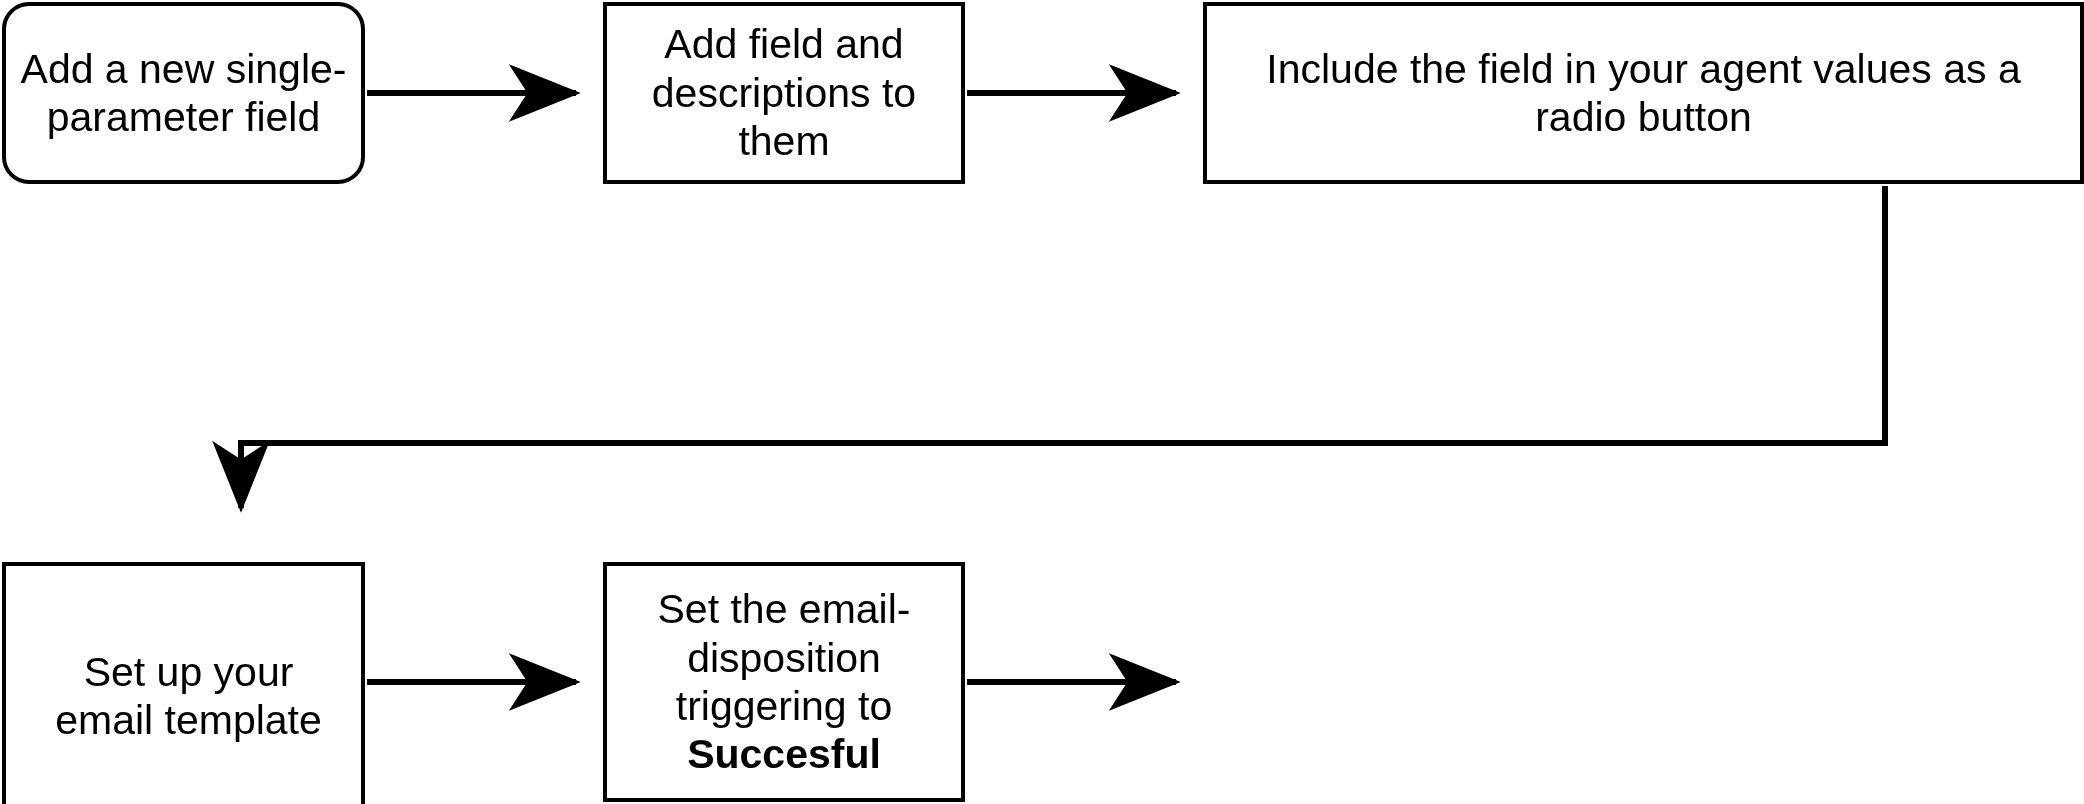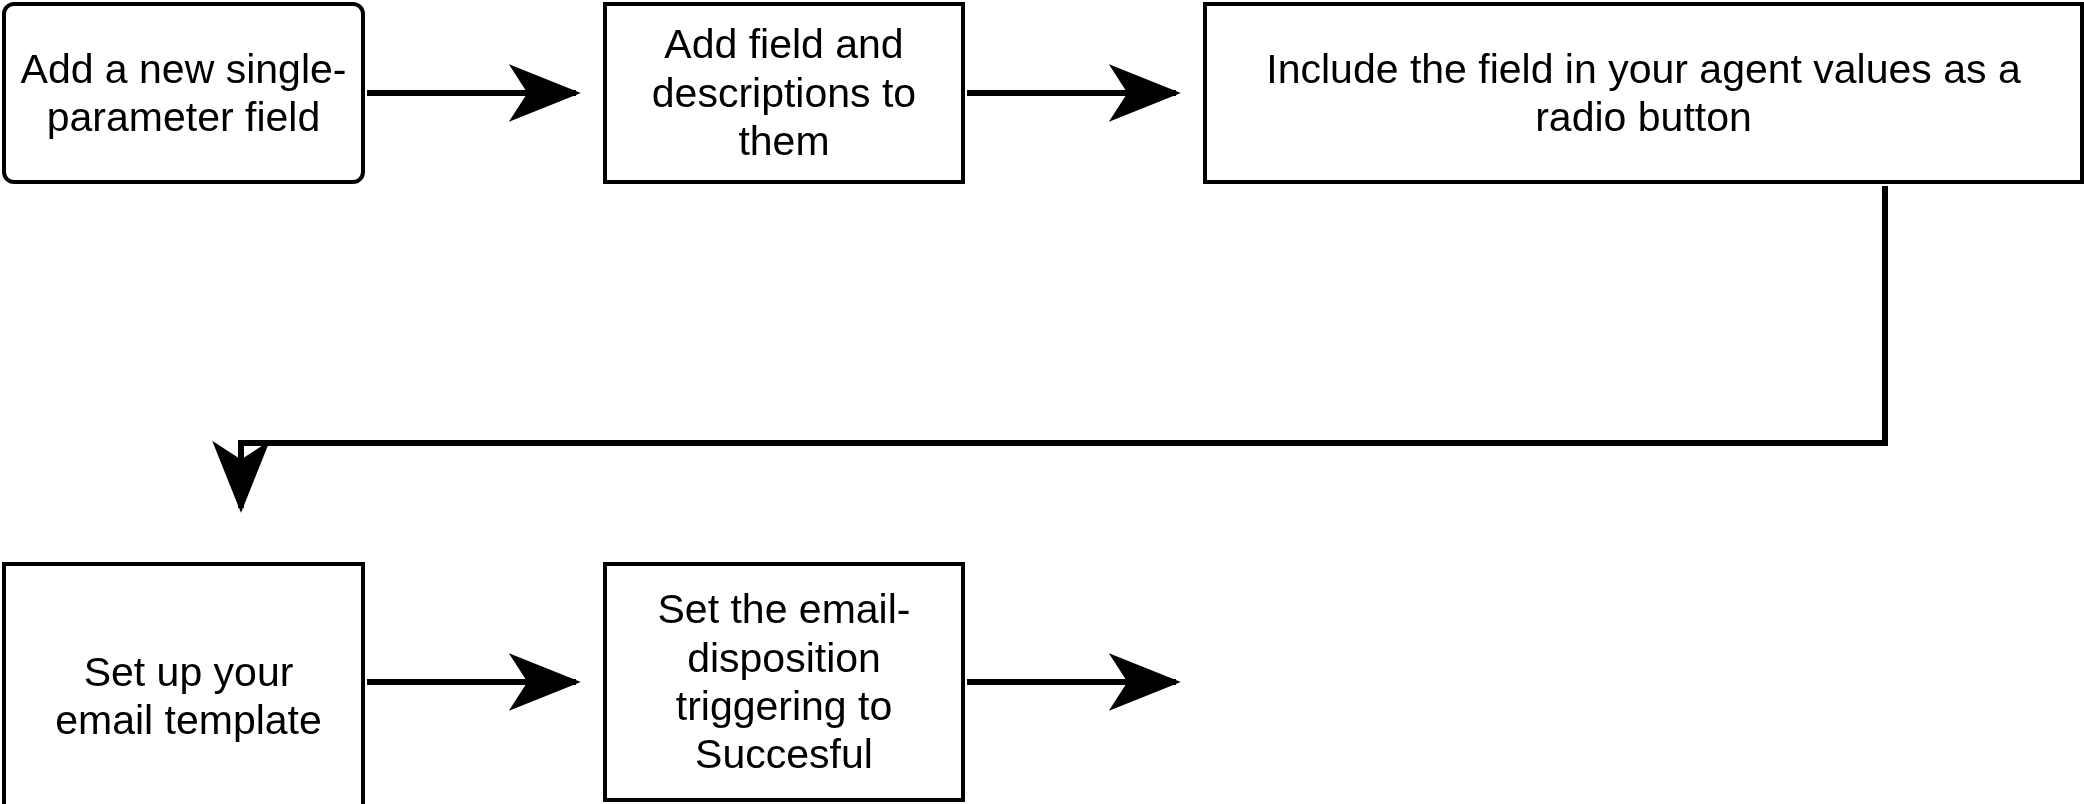--- a/index.html
+++ b/index.html
@@ -24,28 +24,28 @@
     display: flex;
     align-items: center;
     justify-content: center;
     text-align: center;
     color: #000000;
     font-size: 41px;
     line-height: 1.18;
     padding: 6px 14px;
   }
   .node.rounded {
-    border-radius: 12px;
+    border-radius: 27px;
   }
   .node .label {
     display: block;
     width: 100%;
   }
   .node .strong {
-    font-weight: normal;
+    font-weight: bold;
   }
   svg.edges {
     position: absolute;
     left: 0;
     top: 0;
     width: 2084px;
     height: 804px;
     overflow: visible;
     pointer-events: none;
   }

